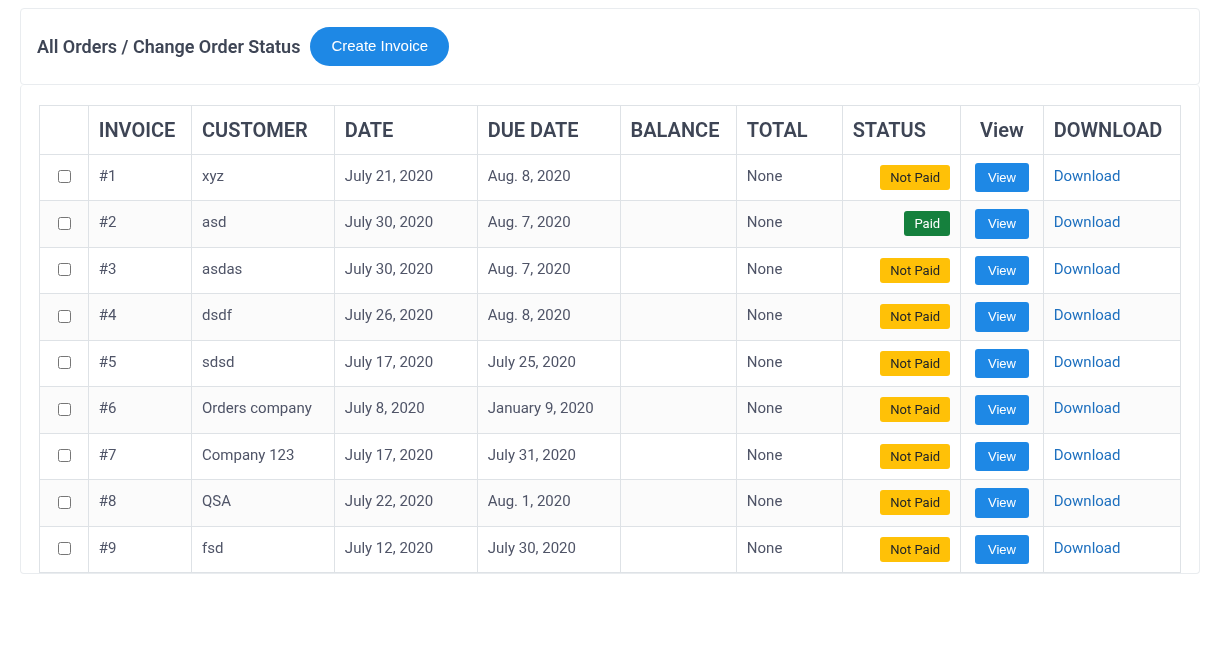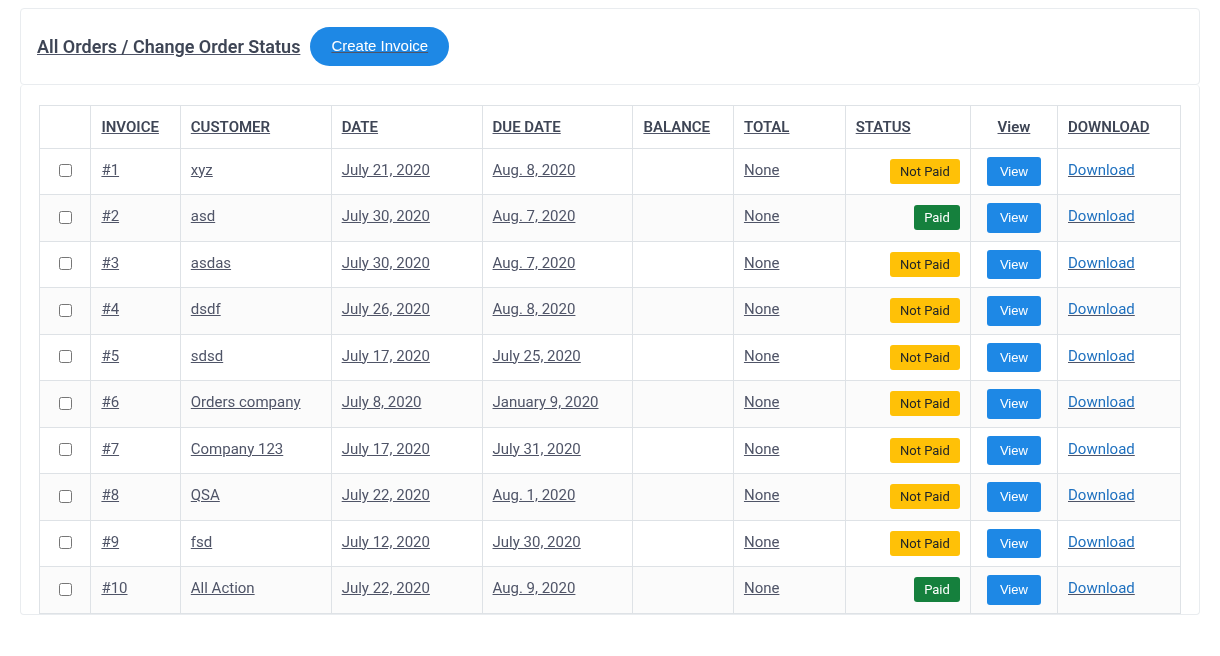--- a/index.html
+++ b/index.html
@@ -7,21 +7,20 @@
     margin: 0;
     font-family: -apple-system, BlinkMacSystemFont, "Segoe UI", Roboto, "Helvetica Neue", Arial, sans-serif;
     background: #fff;
     color: #4f5467;
     font-size: 15px;
   }
   .container {
     width: 1220px;
     margin: 0 auto;
     padding: 0 20px 30px 20px;
-    text-decoration: underline;
   }
   .card {
     border: 1px solid #e9ecef;
     border-radius: 4px;
     margin-top: 8px;
   }
   .card-header {
     padding: 18px 18px 18px 16px;
     display: flex;
     align-items: center;
@@ -67,21 +66,21 @@
   th, td {
     border: 1px solid #dee2e6;
     padding: 12px 10px;
     text-align: left;
     vertical-align: top;
   }
   th {
     font-weight: 600;
     color: #3e4555;
     background: #fff;
-    font-size: 15px;
+    font-size: 20px;
   }
   tbody tr:nth-child(even) { background: rgba(0,0,0,0.015); }
   .col-check { width: 46px; text-align: center; vertical-align: middle; }
   input[type=checkbox] {
     width: 13px; height: 13px; cursor: pointer;
   }
   .col-status { text-align: right; vertical-align: middle; padding: 8px 10px; }
   .col-view { text-align: center; vertical-align: middle; padding: 8px 10px; width: 78px; }
   .badge {
     display: inline-block;
@@ -237,29 +236,17 @@
               <td class="col-invoice">#9</td>
               <td class="col-customer">fsd</td>
               <td class="col-date">July 12, 2020</td>
               <td class="col-due">July 30, 2020</td>
               <td class="col-balance"></td>
               <td class="col-total">None</td>
               <td class="col-status"><span class="badge badge-warning">Not Paid</span></td>
               <td class="col-view"><button class="btn btn-info btn-sm">View</button></td>
               <td><a class="link">Download</a></td>
             </tr>
-            <tr>
-              <td class="col-check"><input type="checkbox" style=""></td>
-              <td class="col-invoice">#10</td>
-              <td class="col-customer">All Action</td>
-              <td class="col-date">July 22, 2020</td>
-              <td class="col-due">Aug. 9, 2020</td>
-              <td class="col-balance"></td>
-              <td class="col-total">None</td>
-              <td class="col-status"><span class="badge badge-success">Paid</span></td>
-              <td class="col-view"><button class="btn btn-info btn-sm">View</button></td>
-              <td><a class="link">Download</a></td>
-            </tr>
           </tbody>
       </table>
     </div>
   </div>
 </div>
 
 </body></html>

